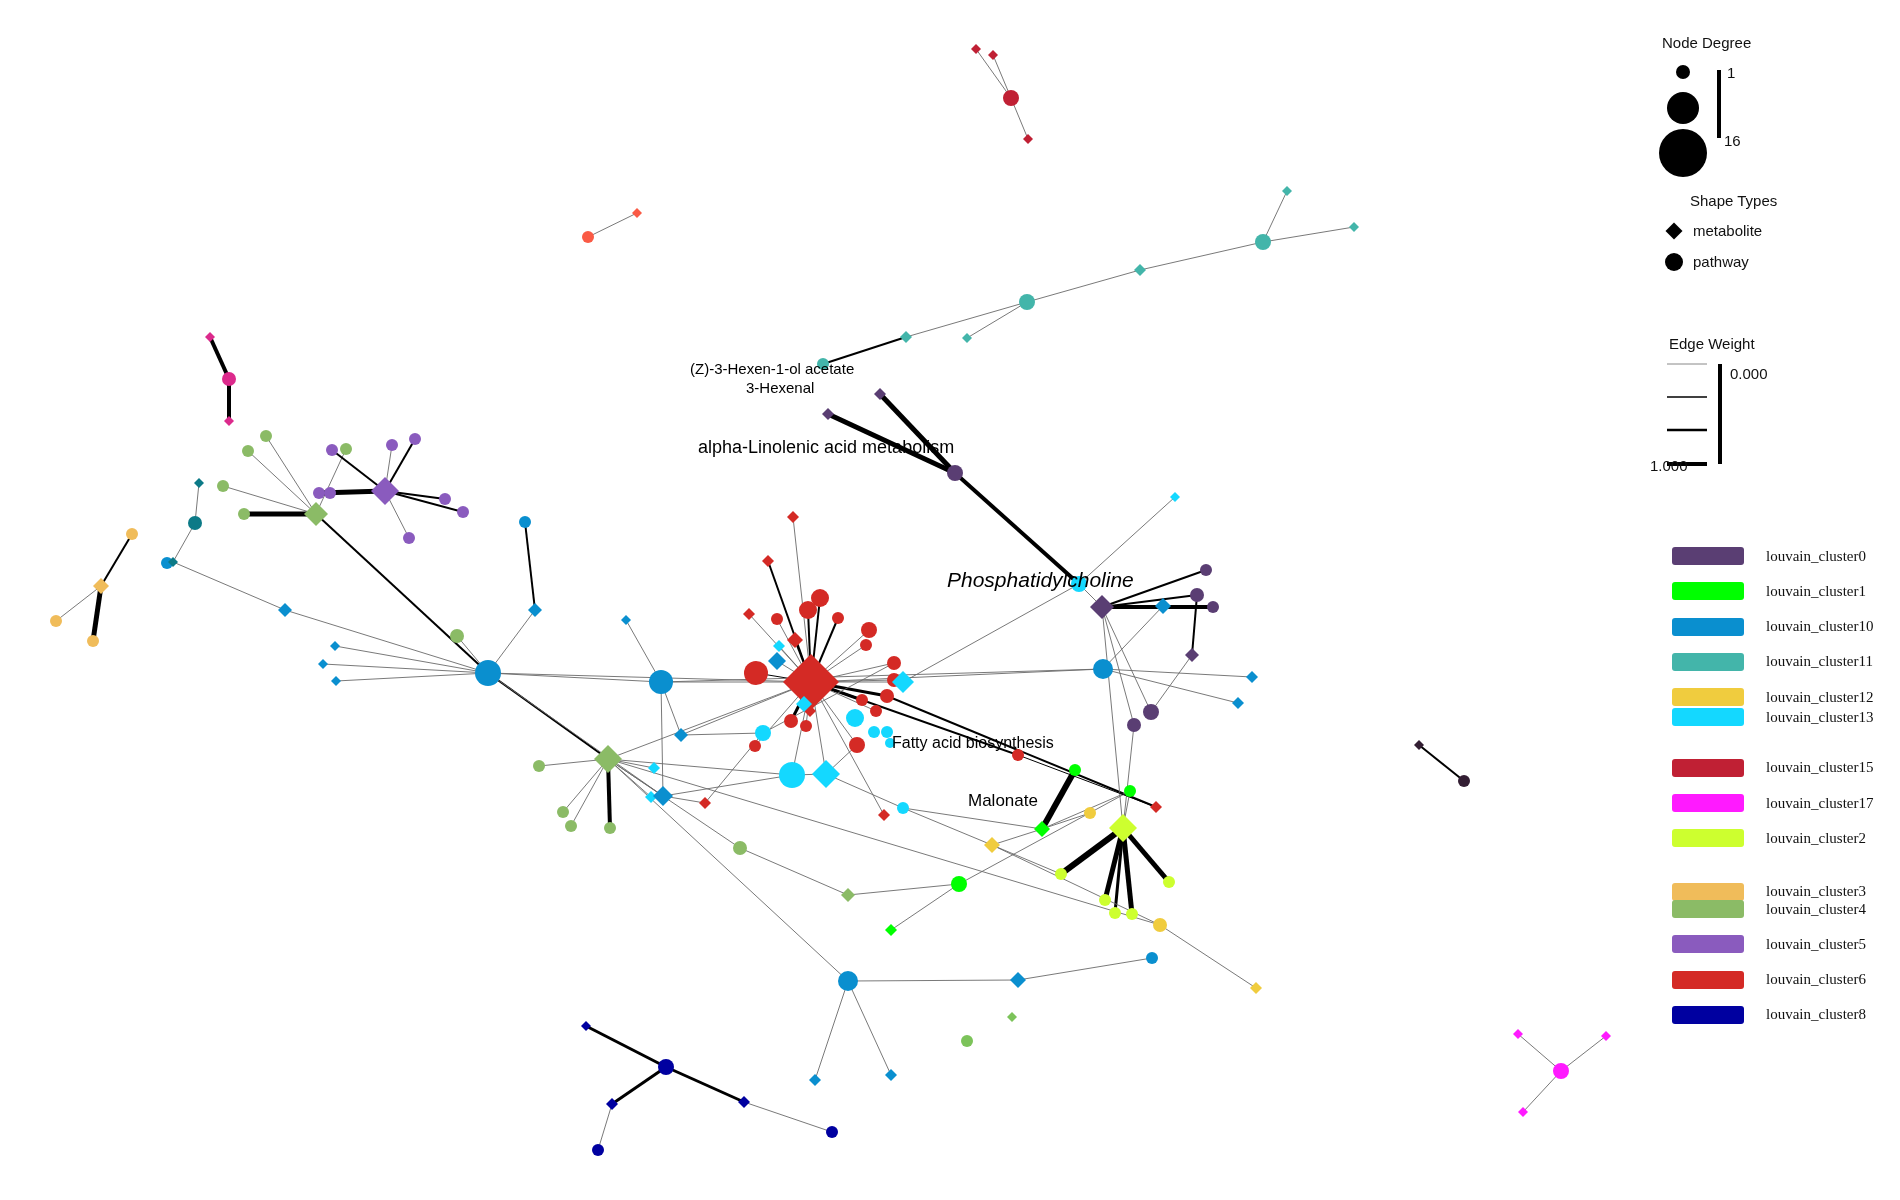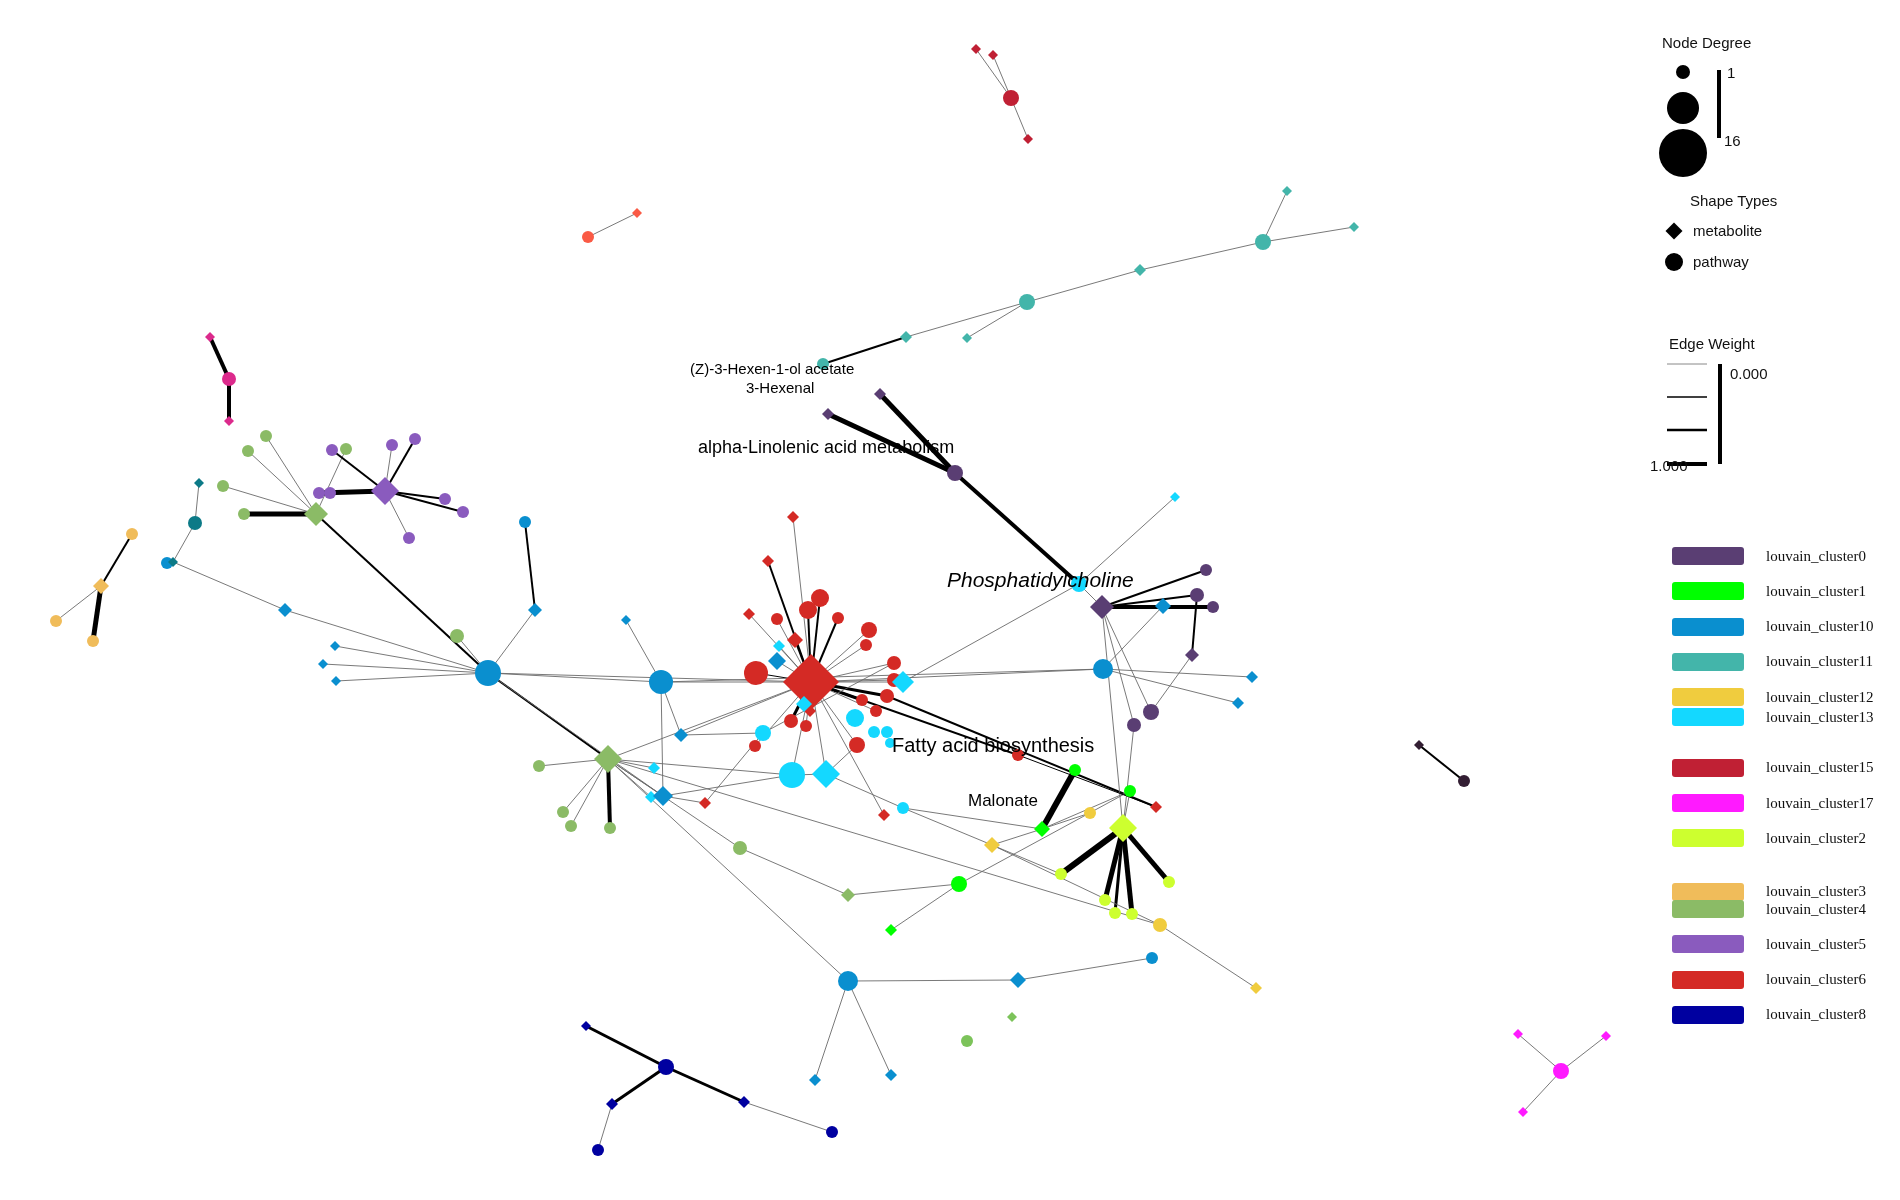--- a/index.html
+++ b/index.html
@@ -320,21 +320,21 @@
       <circle cx="598" cy="1150" r="6" fill="#0000a0"></circle>
       <circle cx="832" cy="1132" r="6" fill="#0000a0"></circle>
     </g>
 </svg>
 
 <div id="labels">
     <div class="node-label" style="left: 690px; top: 360px; font-size: 15px;">(Z)-3-Hexen-1-ol acetate</div>
     <div class="node-label" style="left: 746px; top: 379px; font-size: 15px;">3-Hexenal</div>
     <div class="node-label" style="left: 698px; top: 437px; font-size: 18px;">alpha-Linolenic acid metabolism</div>
     <div class="node-label" style="left: 947px; top: 568px; font-size: 21px; font-style: italic;">Phosphatidylcholine</div>
-    <div class="node-label" style="left: 892px; top: 734px; font-size: 20px;">Fatty acid biosynthesis</div>
+    <div class="node-label" style="left: 892px; top: 734px; font-size: 16px;">Fatty acid biosynthesis</div>
     <div class="node-label" style="left: 968px; top: 791px; font-size: 17px;">Malonate</div>
   </div>
 
 <div class="legend-title" style="left:1662px;top:34px;">Node Degree</div>
 <svg style="position:absolute;left:1655px;top:58px;" width="70" height="120">
   <circle cx="28" cy="14" r="7" fill="#000"></circle>
   <circle cx="28" cy="50" r="16" fill="#000"></circle>
   <circle cx="28" cy="95" r="24" fill="#000"></circle>
   <rect x="62" y="12" width="4" height="68" fill="#000"></rect>
 </svg>

